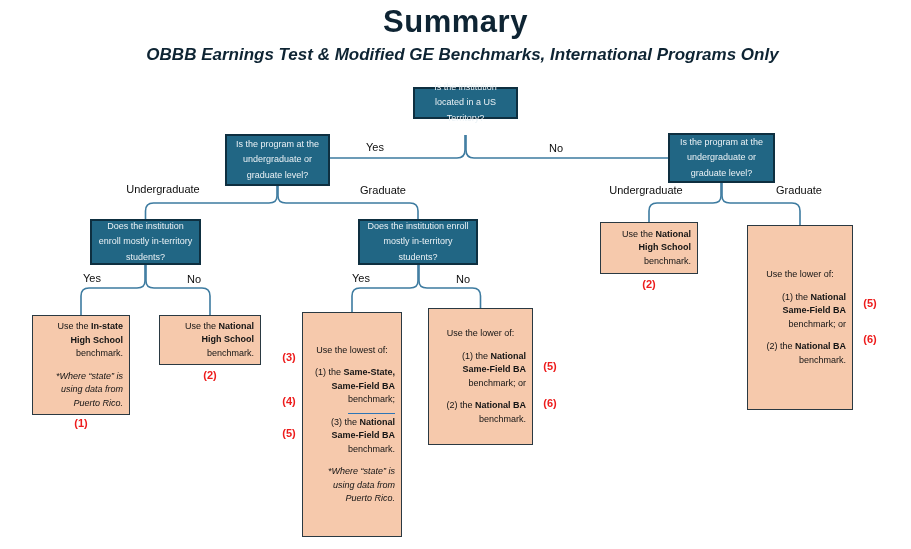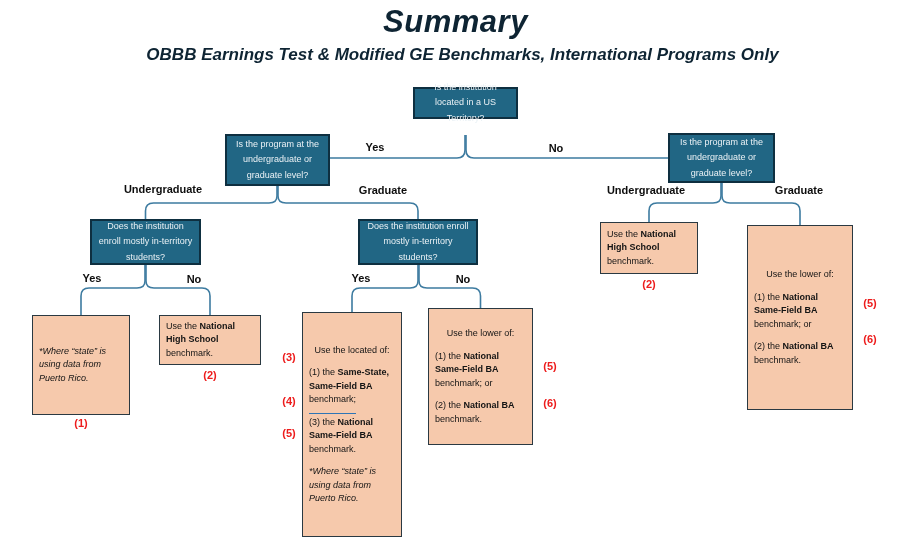--- a/index.html
+++ b/index.html
@@ -1,37 +1,37 @@
 <!DOCTYPE html>
 <html style="--title_color: #0e2433; --node_fill: #216684; --node_border: #0e2f40; --node_text: #eaf1f5; --outcome_fill: #f6c9ac; --outcome_border: #2a3942; --connector: #3d7ba0; --ref_red: #ed1c1c; --link_underline: #2e75b6;"><head>
 <meta charset="utf-8">
 <style>
   html,body{margin:0;padding:0;background:#fff;font-family:"Liberation Sans",sans-serif;}
   .canvas{position:relative;width:911px;height:549px;background:#fff;overflow:hidden;}
 
   .title{position:absolute;top:4px;left:0;width:911px;text-align:center;
-         font-size:31px;font-weight:700;color:var(--title_color);letter-spacing:.5px;margin:0;font-style:italic;}
+         font-size:31px;font-weight:700;color:var(--title_color);letter-spacing:.5px;margin:0;}
   .subtitle{position:absolute;top:38px;left:0;width:911px;text-align:center;
          font-size:17px;font-weight:700;font-style:italic;color:var(--title_color);margin:7px;}
 
   svg.wires{position:absolute;left:0;top:0;width:911px;height:549px;pointer-events:none;}
   svg.wires path{fill:none;stroke:var(--connector);stroke-width:1.6px;}
 
   .qbox{position:absolute;background:var(--node_fill);border:2px solid var(--node_border);
         color:var(--node_text);display:flex;align-items:center;justify-content:center;
         text-align:center;font-size:9px;line-height:1.7;padding:2px 6px;box-sizing:border-box;}
 
   .obox{position:absolute;background:var(--outcome_fill);border:1.5px solid var(--outcome_border);
         color:#141414;display:flex;flex-direction:column;align-items:center;justify-content:center;
-        text-align:left;font-size:9px;line-height:1.5;padding:4px 6px;box-sizing:border-box;}
+        text-align:right;font-size:9px;line-height:1.5;padding:4px 6px;box-sizing:border-box;}
   .obox p{margin:0 0 9px;}
   .obox p:last-child{margin-bottom:0;}
   .u-link{border-bottom:1.6px solid var(--link_underline);padding-bottom:9px;}
 
-  .elabel{position:absolute;font-size:11px;font-weight:700;color:#0d0d0d;text-align:center;}
+  .elabel{position:absolute;font-size:11px;font-weight:400;color:#0d0d0d;text-align:center;}
   .ref{position:absolute;font-size:11px;font-weight:700;color:var(--ref_red);text-align:center;}
 
   
   #topBox   {left:413px;top:87px; width:105px;height:32px;}
   #leftQ    {left:225px;top:134px;width:105px;height:52px;}
   #rightQ   {left:668px;top:133px;width:107px;height:50px;}
   #leftDoes {left:90px; top:219px;width:111px;height:46px;}
   #midDoes  {left:358px;top:219px;width:120px;height:46px;}
 
   
@@ -87,27 +87,28 @@
     <path d="M419,265 V281 Q419,288 427,288 H472.5 Q480.5,288 480.5,296 V308"></path>
   </svg>
 
   <div class="qbox" id="topBox">Is the institution located in a US Territory?</div>
   <div class="qbox" id="leftQ">Is the program at the undergraduate or graduate level?</div>
   <div class="qbox" id="rightQ">Is the program at the undergraduate or graduate level?</div>
   <div class="qbox" id="leftDoes">Does the institution enroll mostly in-territory students?</div>
   <div class="qbox" id="midDoes">Does the institution enroll mostly in-territory students?</div>
 
   <div class="obox" id="box1">
+      <p><span>Use the </span><span style="font-weight: 700;">In-state High School</span><span> benchmark.</span></p>
       <p><span style="font-style: italic;">*Where “state” is using data from Puerto Rico.</span></p>
     </div>
   <div class="obox" id="box2">
       <p><span>Use the </span><span style="font-weight: 700;">National High School</span><span> benchmark.</span></p>
     </div>
   <div class="obox" id="box3">
-      <p><span>Use the located of:</span></p>
+      <p><span>Use the lowest of:</span></p>
       <p><span>(1) the </span><span style="font-weight: 700;">Same-State, Same-Field BA</span><span> </span><span class="u-link">benchmark;</span></p>
       <p><span>(3) the </span><span style="font-weight: 700;">National Same-Field BA</span><span> benchmark.</span></p>
       <p><span style="font-style: italic;">*Where “state” is using data from Puerto Rico.</span></p>
     </div>
   <div class="obox" id="box4">
       <p><span>Use the lower of:</span></p>
       <p><span>(1) the </span><span style="font-weight: 700;">National Same-Field BA</span><span> benchmark; or</span></p>
       <p><span>(2) the </span><span style="font-weight: 700;">National BA</span><span> benchmark.</span></p>
     </div>
   <div class="obox" id="box5">

